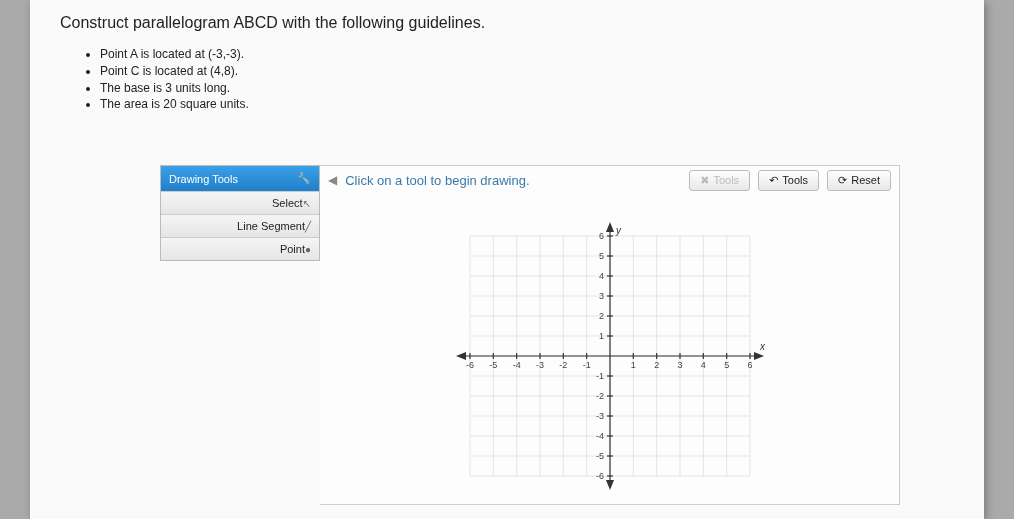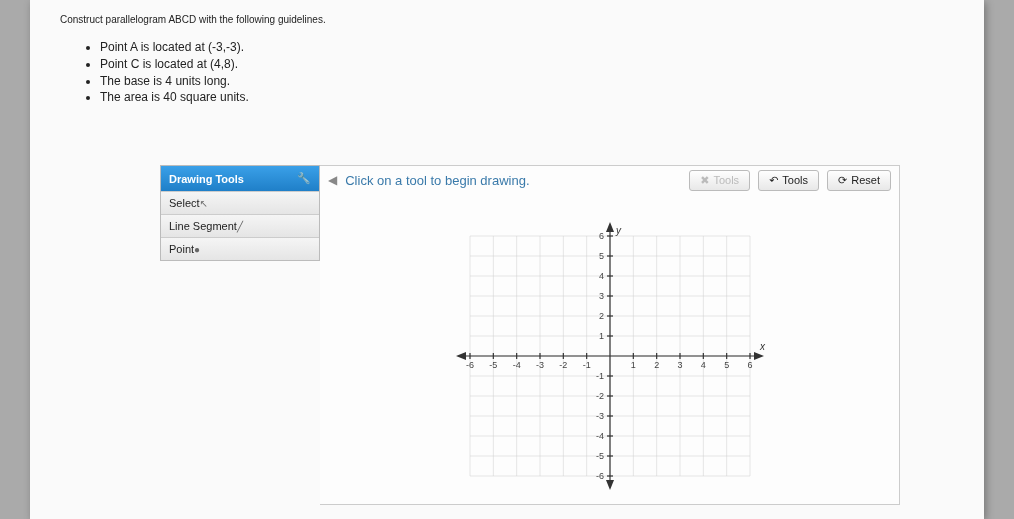--- a/index.html
+++ b/index.html
@@ -1,26 +1,26 @@
 <!DOCTYPE html>
 <html><head>
 <meta charset="utf-8">
 <style>
 *{box-sizing:border-box;margin:0;padding:0}
 body{width:1014px;height:519px;background:#aaa;font-family:Arial,sans-serif;font-size:13px;color:#222;position:relative;overflow:hidden}
 .page{position:absolute;left:30px;top:0;width:954px;height:519px;background:#fafafa;box-shadow:2px 2px 8px rgba(0,0,0,0.3)}
 .question{padding:14px 30px 0 30px}
-.prompt{font-size:10px;margin-bottom:10px}
+.prompt{font-size:16px;margin-bottom:10px}
 .bullets{margin-left:40px;margin-top:14px}
 .bullets li{font-size:12px;line-height:1.4;list-style:disc}
 .workspace{position:absolute;left:130px;top:165px;width:740px;height:340px}
 .sidebar{position:absolute;left:0;top:0;width:160px;background:#e8e8e8;border:1px solid #bbb}
-.sidebar-header{background:linear-gradient(#3aa0e8,#1f7fc8);color:#fff;font-size:11px;font-weight:bold;padding:6px 8px;display:flex;justify-content:space-between;align-items:center}
+.sidebar-header{background:linear-gradient(#3aa0e8,#1f7fc8);color:#fff;font-size:11px;font-weight:normal;padding:6px 8px;display:flex;justify-content:space-between;align-items:center}
 .wrench{font-size:11px}
-.tool-row{background:linear-gradient(#f5f5f5,#e5e5e5);border-top:1px solid #ccc;padding:5px 8px;font-size:11px;display:flex;justify-content:flex-start;align-items:center;cursor:pointer}
+.tool-row{background:linear-gradient(#f5f5f5,#e5e5e5);border-top:1px solid #ccc;padding:5px 8px;font-size:11px;display:flex;justify-content:flex-end;align-items:center;cursor:pointer}
 .tool-icon{font-size:10px;color:#666}
 .canvas-area{position:absolute;left:160px;top:0;width:580px;height:340px;background:#fdfdfd;border:1px solid #ccc;border-left:none}
 .top-bar{height:28px;display:flex;align-items:center;padding:0 8px;gap:8px}
 .arrow-left{color:#888;font-size:12px}
 .hint{color:#3a7aaa;font-size:13px;flex:1}
 .btn{background:linear-gradient(#fefefe,#e8e8e8);border:1px solid #bbb;border-radius:3px;padding:3px 10px;font-size:11px;display:inline-flex;align-items:center;gap:4px;cursor:pointer}
 .btn-disabled{color:#bbb;cursor:default}
 .grid-svg{position:absolute;left:120px;top:40px}
 .axis-label{font-size:10px;font-style:italic;fill:#333}
 .tick-label{font-size:9px;fill:#444}
@@ -30,22 +30,22 @@
 </style>
 </head>
 <body>
 
 <div class="page">
   <div class="question">
     <p class="prompt">Construct parallelogram ABCD with the following guidelines.</p>
     <ul class="bullets">
       <li>Point A is located at (-3,-3).</li>
       <li>Point C is located at (4,8).</li>
-      <li>The base is 4 units long.</li>
-      <li>The area is 40 square units.</li>
+      <li>The base is 3 units long.</li>
+      <li>The area is 20 square units.</li>
     </ul>
   </div>
 
   <div class="workspace">
     <div class="sidebar">
       <div class="sidebar-header">
         <span>Drawing Tools</span>
         <span class="wrench">🔧</span>
       </div>
       <div class="tool-row">

